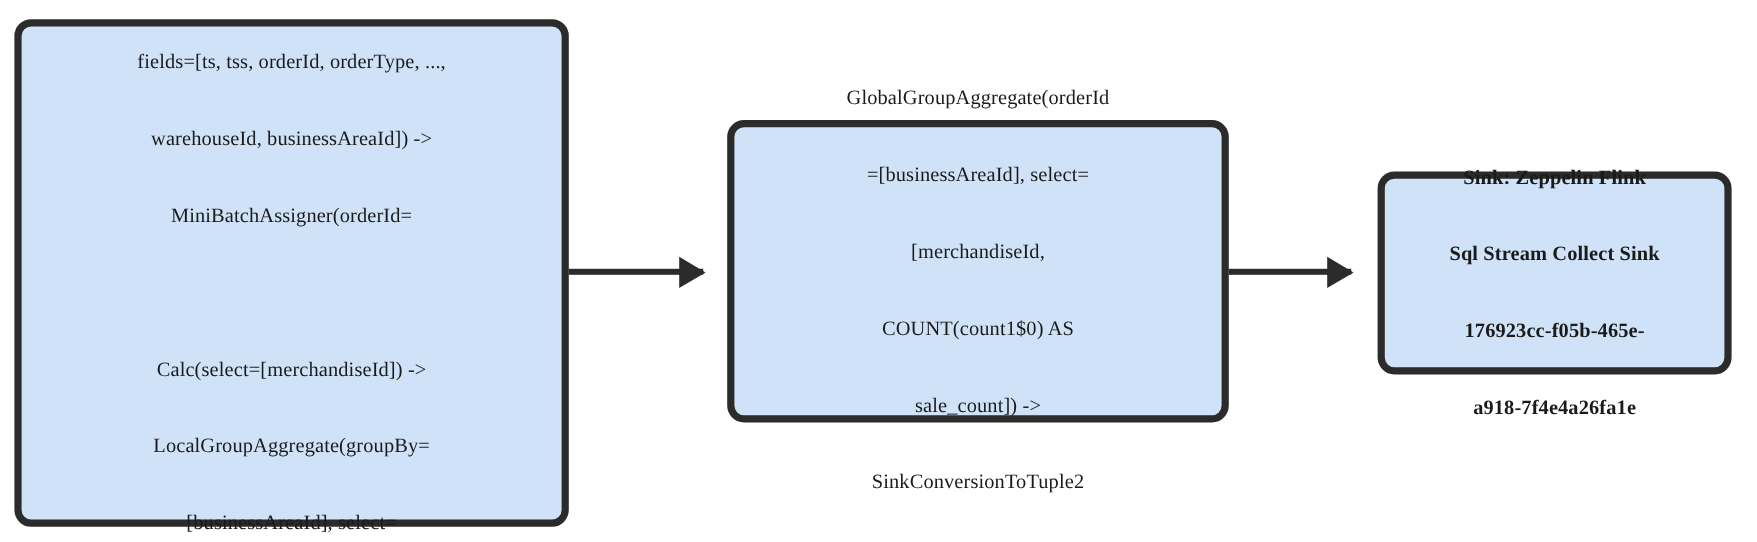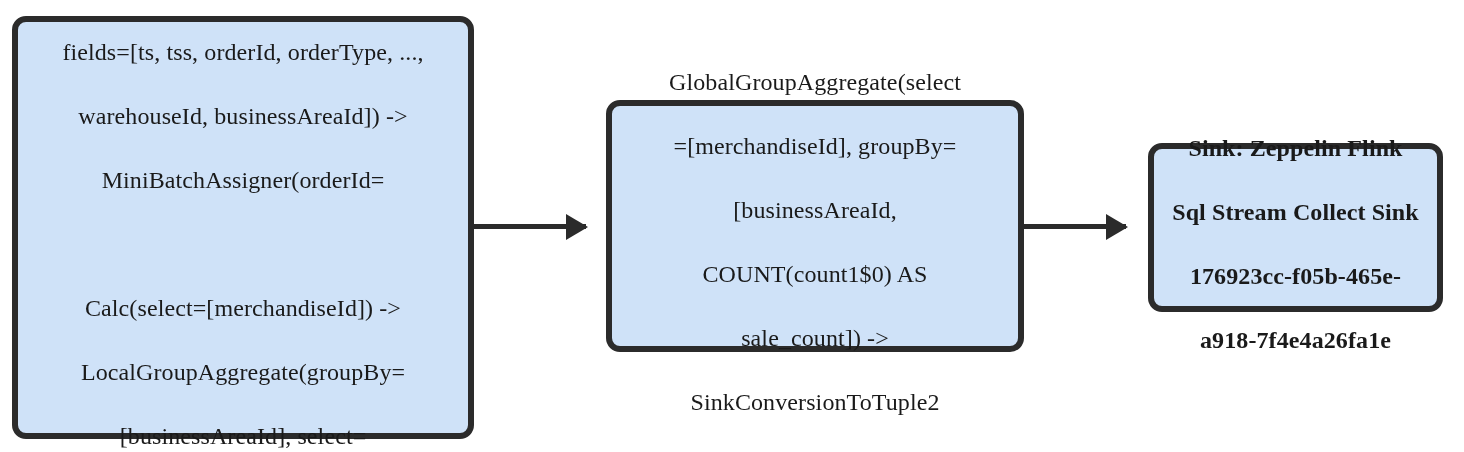--- a/index.html
+++ b/index.html
@@ -22,21 +22,21 @@
     position: absolute;
     box-sizing: border-box;
     background: #cfe2f8;
     border: 6px solid #2b2b2b;
     border-radius: 14px;
     display: flex;
     align-items: center;
     justify-content: center;
     text-align: center;
     color: #1a1a1a;
-    font-size: 24px;
+    font-size: 17px;
     line-height: 32px;
     letter-spacing: 0.1px;
   }
   .node .label {
     display: block;
     width: 100%;
     padding: 0 10px;
     box-sizing: border-box;
     white-space: pre-line;
   }
@@ -87,23 +87,23 @@
       
     </span>
   </div>
 
   <div class="edge" id="edge-source-global">
     <span class="arrowhead"></span>
   </div>
 
   <div class="node" id="node-global">
     <span class="label">
-      <b>GlobalGroupAggregate</b><span>(select</span><br>
-      <span>=[merchandiseId], groupBy=</span><br>
-      <span>[businessAreaId,</span><br>
+      <b>GlobalGroupAggregate</b><span>(orderId</span><br>
+      <span>=[businessAreaId], select=</span><br>
+      <span>[merchandiseId,</span><br>
       <span>COUNT(count1$0) AS</span><br>
       <span>sale_count]) -&gt;</span><br>
       <span>SinkConversionToTuple2</span>
     </span>
   </div>
 
   <div class="edge" id="edge-global-sink">
     <span class="arrowhead"></span>
   </div>
 

